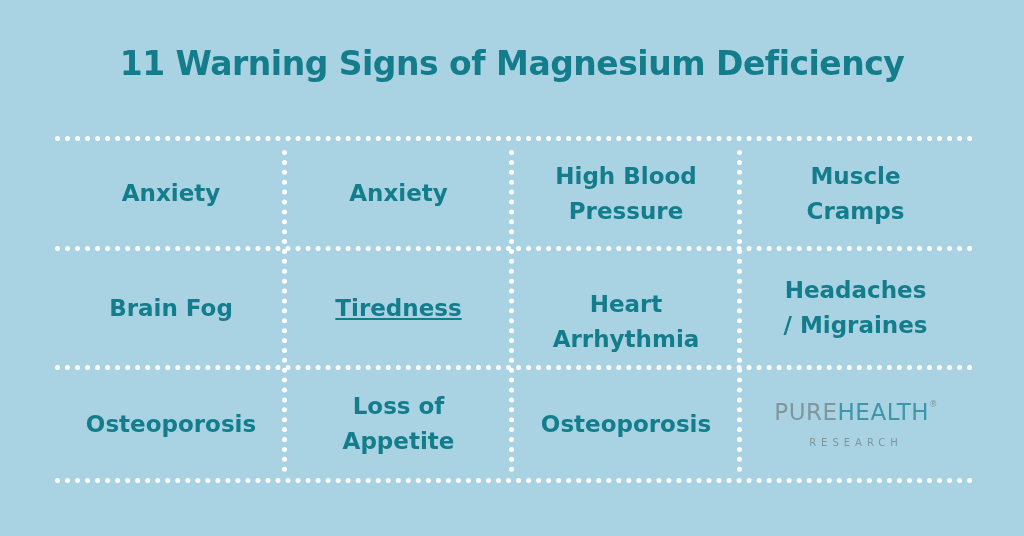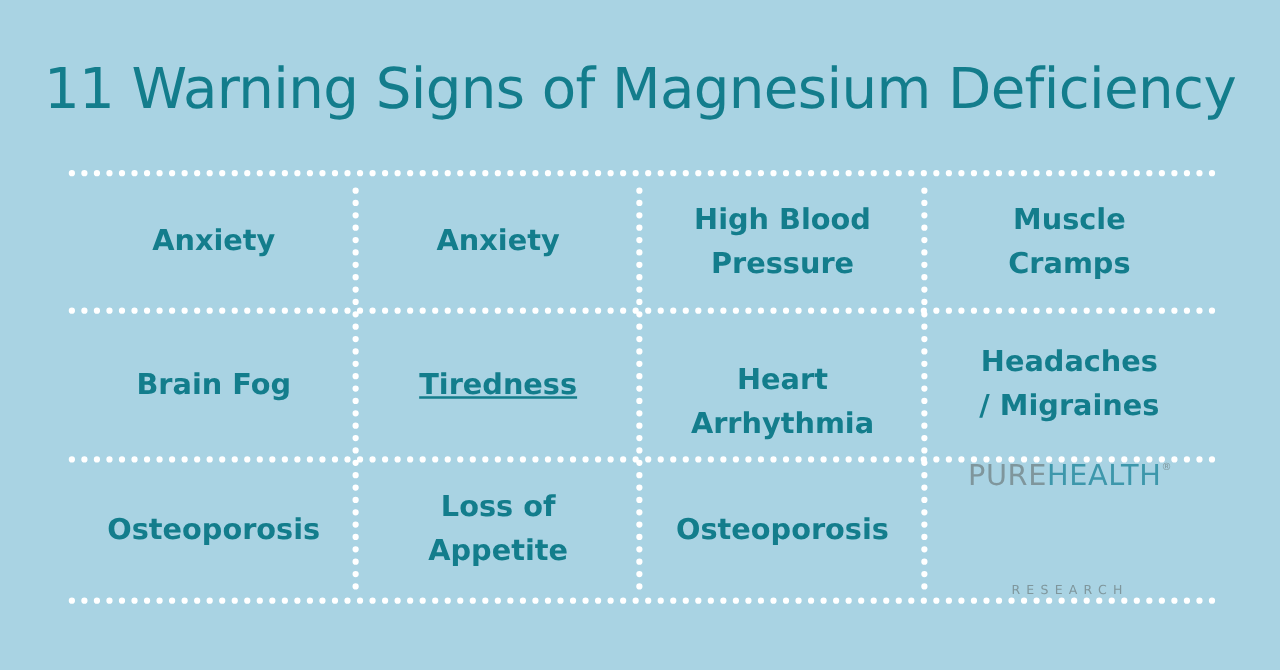--- a/index.html
+++ b/index.html
@@ -1,17 +1,17 @@
 <!DOCTYPE html>
 <html><head>
 <meta charset="utf-8">
 <style>
   html,body{margin:0;padding:0;}
   body{width:1024px;height:536px;background:#a9d3e3;position:relative;overflow:hidden;font-family:"DejaVu Sans","Liberation Sans",sans-serif;}
-  .title{position:absolute;left:0;top:44px;width:1024px;text-align:center;font-size:45px;font-weight:normal;color:#137d8c;letter-spacing:-0.5px;}
+  .title{position:absolute;left:0;top:44px;width:1024px;text-align:center;font-size:33px;font-weight:bold;color:#137d8c;letter-spacing:-0.5px;}
   .hline{position:absolute;left:55px;width:918px;height:0;border-top:5px dotted #ffffff;}
   .vline{position:absolute;top:150px;height:322px;width:0;border-left:5px dotted #ffffff;}
   .cell{position:absolute;display:flex;align-items:center;justify-content:center;text-align:center;color:#137d8c;font-size:23px;font-weight:bold;line-height:35px;}
   .logo{flex-direction:column;line-height:1;}
   .logo .main{font-size:23px;font-weight:normal;letter-spacing:0.5px;}
   .logo .pure{color:#7f969c;}
   .logo .health{color:#3d97ab;}
   .logo .reg{font-size:8px;vertical-align:top;color:#7f969c;}
   .logo .sub{font-size:10px;letter-spacing:5px;color:#7f969c;margin-top:14px;font-weight:normal;}
 </style>
@@ -35,16 +35,16 @@
     <div class="cell" style="left: 741px; width: 229px; top: 141px; height: 105px;">Muscle<br>Cramps</div>
     <div class="cell" style="left: 58px; width: 226px; top: 251px; height: 114px;">Brain Fog</div>
     <div class="cell" style="left: 286px; width: 225px; top: 251px; height: 114px; text-decoration: underline;">Tiredness</div>
     <div class="cell" style="left: 513px; width: 226px; top: 265px; height: 114px;">Heart<br>Arrhythmia</div>
     <div class="cell" style="left: 741px; width: 229px; top: 251px; height: 114px;">Headaches<br>/ Migraines</div>
     <div class="cell" style="left: 58px; width: 226px; top: 370px; height: 108px;">Osteoporosis</div>
     <div class="cell" style="left: 286px; width: 225px; top: 370px; height: 108px;">Loss of<br>Appetite</div>
     <div class="cell" style="left: 513px; width: 226px; top: 370px; height: 108px;">Osteoporosis</div>
   </div>
 
-<div class="cell logo" style="left:742px;top:370px;width:228px;height:108px;justify-content:space-between;">
+<div class="cell logo" style="left:742px;top:370px;width:228px;height:108px;">
   <div class="main"><span class="pure">PURE</span><span class="health">HEALTH</span><span class="reg">®</span></div>
   <div class="sub">RESEARCH</div>
 </div>
 
 </body></html>

